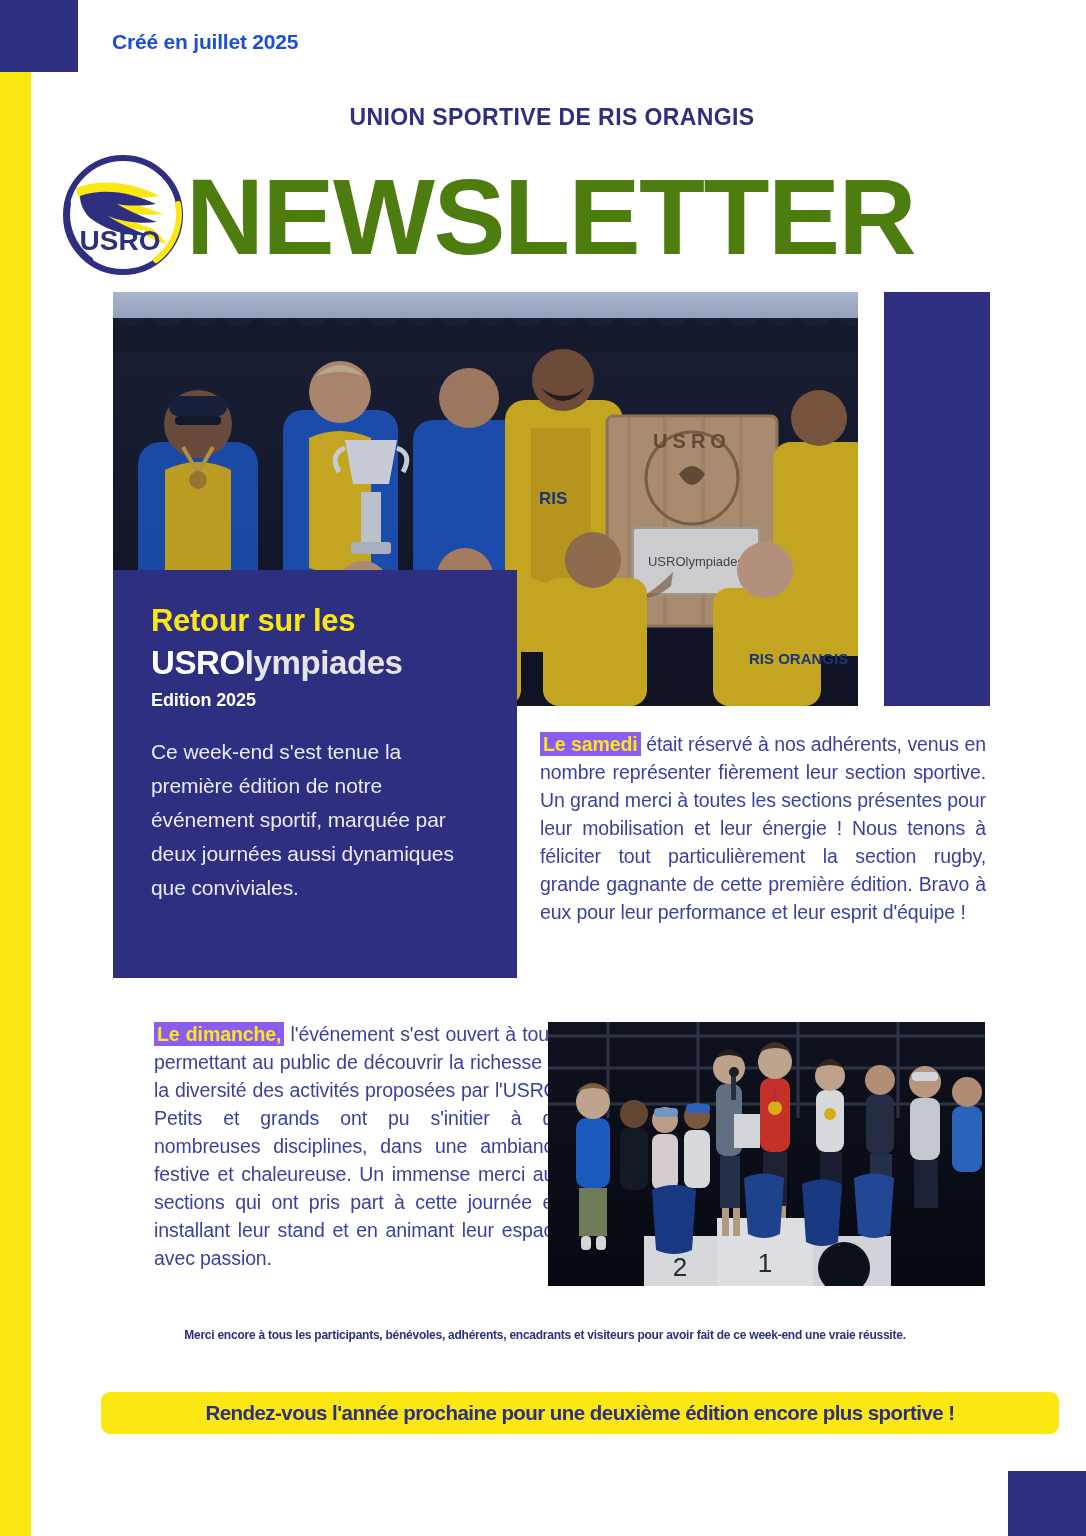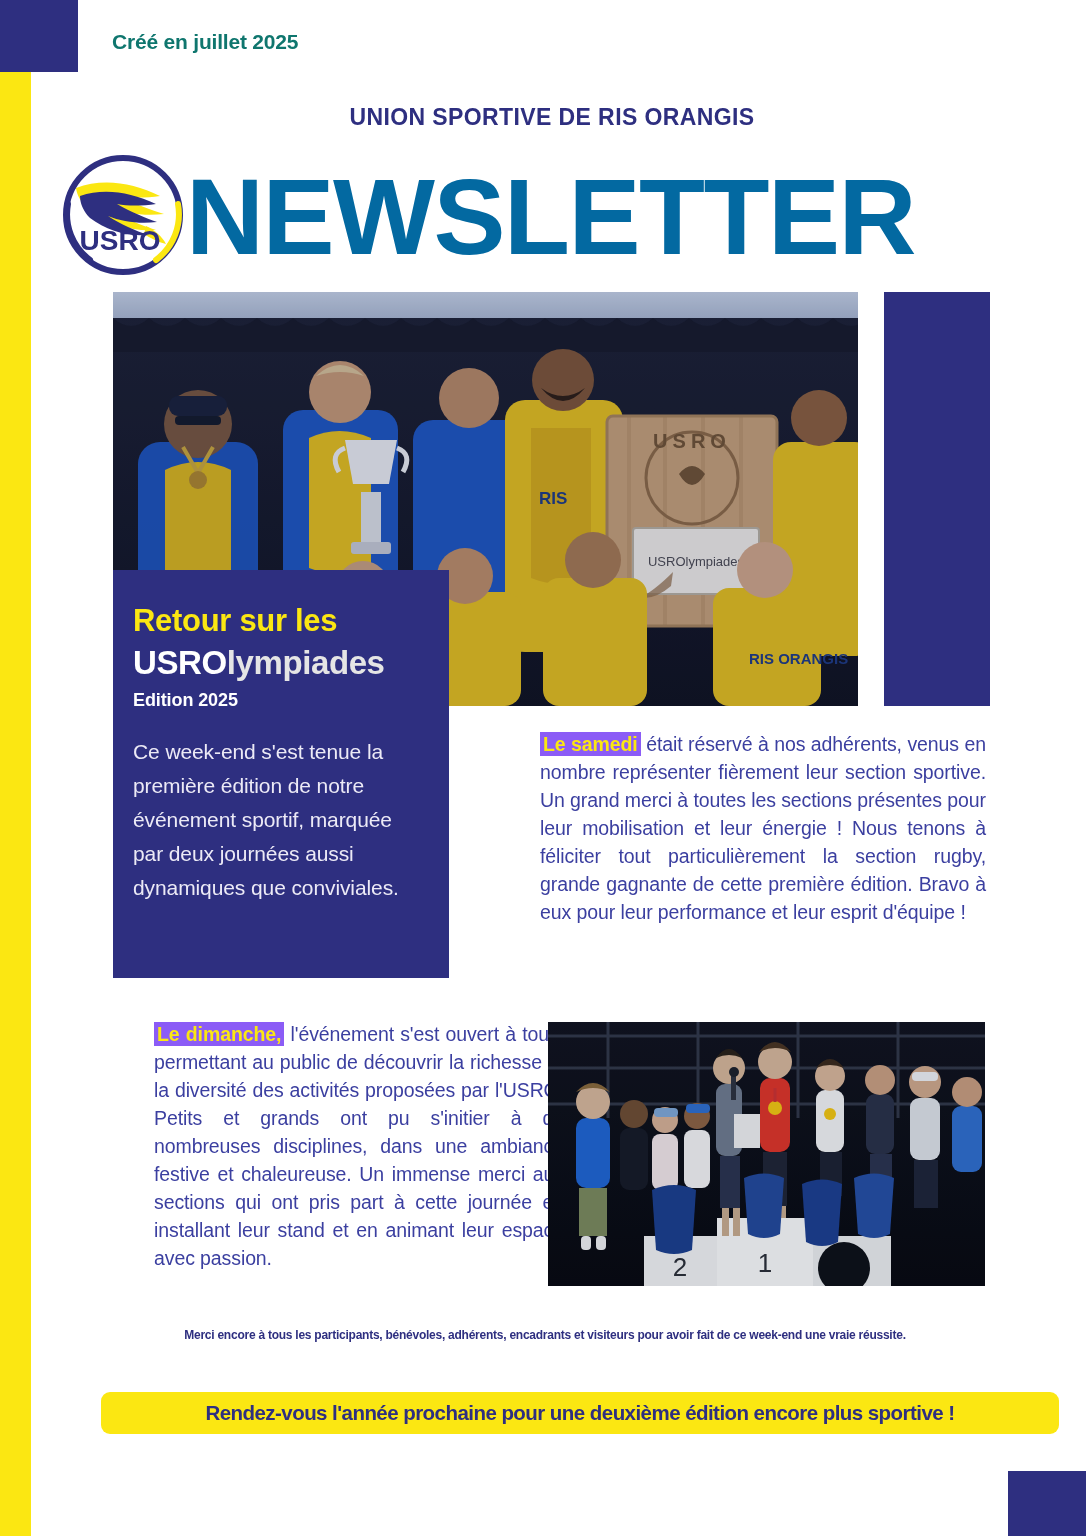--- a/index.html
+++ b/index.html
@@ -34,21 +34,21 @@
     width: 78px; height: 65px;
     background: #2e2f80;
   }
 
   
   .created-line {
     position: absolute;
     left: 112px; top: 30px;
     font-size: 21px;
     font-weight: bold;
-    color: #0f766e;
+    color: #1d4ed8;
     letter-spacing: -0.2px;
   }
   .org-row {
     position: absolute;
     left: 112px; top: 104px;
     display: flex;
     align-items: center;
     width: 880px;
     flex-direction: column;
   }
@@ -72,21 +72,21 @@
     position: absolute;
     left: 60px; top: 152px;
     width: 126px; height: 126px;
   }
   .masthead {
     position: absolute;
     left: 186px; top: 158px;
     font-size: 108px;
     line-height: 118px;
     font-weight: bold;
-    color: #0369a1;
+    color: #4d7c0f;
     letter-spacing: -1.5px;
     white-space: nowrap;
   }
 
   
   .hero-photo {
     position: absolute;
     left: 113px; top: 292px;
     width: 745px; height: 414px;
     overflow: hidden;
@@ -96,24 +96,24 @@
     position: absolute;
     left: 884px; top: 292px;
     width: 106px; height: 414px;
     background: #2e2f80;
   }
 
   
   .feature-box {
     position: absolute;
     left: 113px; top: 570px;
-    width: 336px; height: 408px;
+    width: 404px; height: 408px;
     background: #2e2f80;
     box-sizing: border-box;
-    padding: 32px 34px 0 20px;
+    padding: 32px 34px 0 38px;
   }
   .feature-kicker {
     font-size: 31px;
     font-weight: bold;
     color: #fbe712;
     line-height: 38px;
     letter-spacing: -0.3px;
   }
   .feature-title {
     font-size: 33px;

